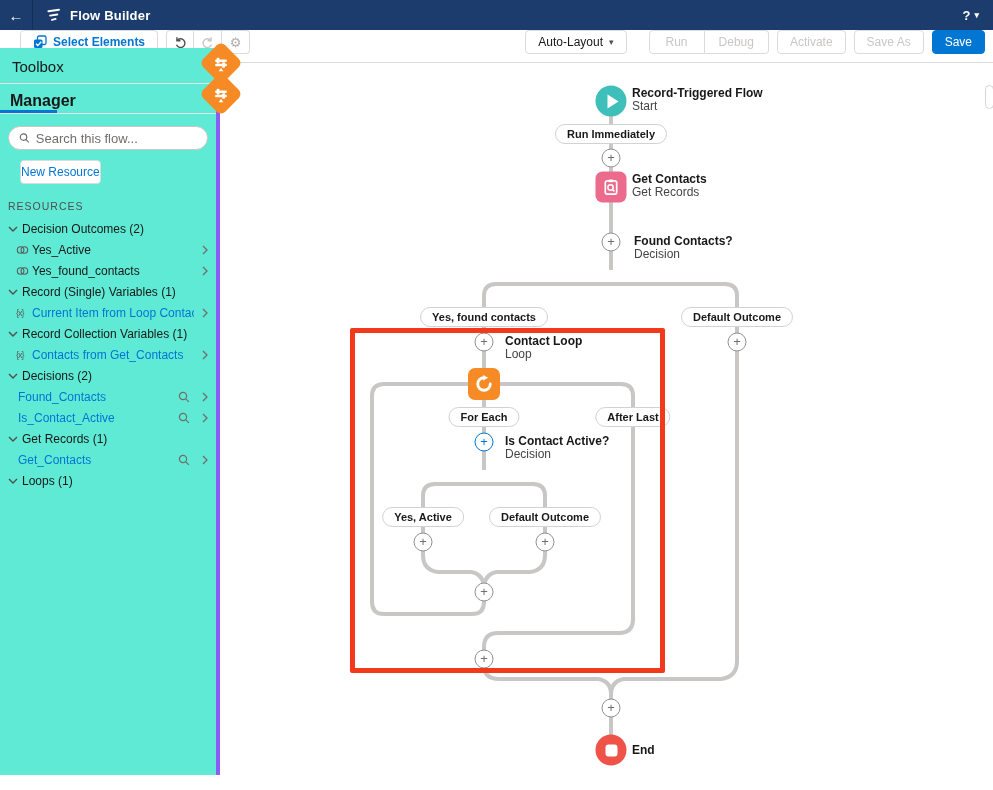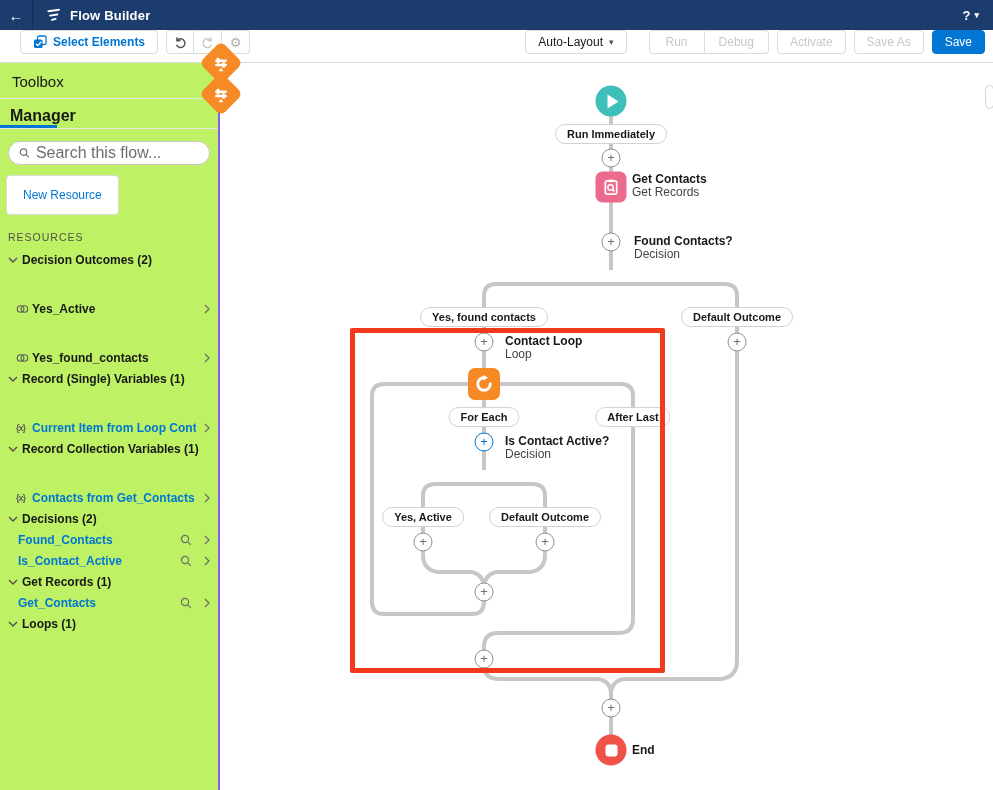--- a/index.html
+++ b/index.html
@@ -39,53 +39,53 @@
   .btn-group .btn { border-radius:0; border-left-width:0; width:28px; padding:0; }
   .btn-group .btn:first-child { border-left-width:1px; border-radius:4px 0 0 4px; }
   .btn-group .btn:last-child { border-radius:0 4px 4px 0; }
   .toolbar .spacer { flex:1; }
   .toolbar .gap { width:8px; }
   .caret-down { font-size:9px; color:#514f4d; margin-left:6px; }
   .gear-glyph { font-size:13px; color:#b0adab; }
 
   
   .sidebar {
-    position:absolute; left:0; top:63px; width:220px; height:727px;
-    background:#bef264; border-right:2px solid #8b5cf6; font-size:12px;
+    position:absolute; left:0; top:48px; width:220px; height:727px;
+    background:#5eead4; border-right:4px solid #8b5cf6; font-size:12px;
   }
   .sb-title { font-size:15px; padding:10px 12px 8px; }
   .sb-sep { height:1px; background:#e5e5e5; }
   .tab-row { position:relative; height:30px; border-bottom:1px solid #e5e5e5; }
   .tab { position:absolute; left:10px; top:8px; font-size:16px; font-weight:700; cursor:pointer; }
   .tab-underline { position:absolute; left:0; bottom:0; width:57px; height:3px; background:#0176d3; }
   .search-box {
     margin:12px 8px 10px; height:24px; border:1px solid #c9c7c5; border-radius:13px;
     display:flex; align-items:center; padding:0 10px; gap:6px; background:#fff;
   }
   .search-box input {
-    border:none; outline:none; font-size:16px; width:100%;
+    border:none; outline:none; font-size:13px; width:100%;
     font-family:"Liberation Sans", sans-serif; color:#181818; background:transparent;
   }
   .search-box input::placeholder { color:#706e6b; }
   .new-resource {
-    margin:0 6px 12px; height:40px; border:1px solid #dddbda; border-radius:4px;
-    background:#fff; color:#0176d3; font-size:12px; font-weight:400; padding:0 16px;
+    margin:0 20px 12px; height:24px; border:1px solid #dddbda; border-radius:4px;
+    background:#fff; color:#0176d3; font-size:12px; font-weight:400; padding:0 0;
     display:inline-flex; align-items:center; cursor:pointer;
   }
   .section-heading { font-size:10.5px; color:#514f4d; letter-spacing:1px; padding:4px 8px 6px; }
   .tree-row {
-    height:21px; display:flex; align-items:center; padding:0 8px; cursor:pointer;font-weight:bold;
+    height:21px; display:flex; align-items:center; padding:0 8px; cursor:pointer;
   }
   .tree-row .tw { width:14px; display:flex; align-items:center; }
   .tree-row .ric { width:16px; display:flex; align-items:center; color:#5c5c5c; }
   .tree-row .lbl { flex:1; white-space:nowrap; overflow:hidden; }
   .tree-row .lbl.link { color:#0176d3; }
   .tree-row .mag { width:20px; display:flex; justify-content:center; }
   .tree-row .chev { width:14px; display:flex; justify-content:flex-end; }
-  .indent1 { padding-left:16px;margin-top:28px; }
+  .indent1 { padding-left:16px; }
   .indent2 { padding-left:18px; }
   .vx { font-size:9px; color:#5c5c5c; letter-spacing:-1px; }
 
   
   .canvas { position:absolute; left:221px; top:63px; width:772px; height:727px; background:#fff; }
   .connectors { position:absolute; left:0; top:0; }
   .connectors path { stroke:#c9c7c5; stroke-width:4; fill:none; }
 
   .node, .pill, .plus { position:absolute; transform:translate(-50%,-50%); }
 
@@ -379,20 +379,24 @@
     <path d="M263 321 V407"></path>
     <path d="M263 529 V539 Q263 551 251 551 H163 Q151 551 151 539 V333 Q151 321 163 321 H247"></path>
     <path d="M279 321 H400 Q412 321 412 333 V556 Q412 570 398 570 H277 Q263 570 263 584 V602 Q263 616 278 616 H377 Q390 618 390 631"></path>
     <path d="M263 421 H214 Q202 421 202 433 V492 Q202 507 217 509 H250 Q263 511 263 526"></path>
     <path d="M263 421 H312 Q324 421 324 433 V492 Q324 507 309 509 H276 Q263 511 263 526"></path>
   </svg>
 
   <div class="node start-node" style="left:390px; top:38px">
     <span class="play-tri"></span>
   </div>
+  <div class="node-label" style="left:411px; top:24px">
+    <div class="t">Record-Triggered Flow</div>
+    <div class="s">Start</div>
+  </div>
 
   <div class="pill" style="left:390px; top:71px">Run Immediately</div>
   <div class="plus" style="left:390px; top:95px">+</div>
 
   <div class="node data-node" style="left:390px; top:124px">
     <svg width="19" height="19" viewBox="0 0 20 20">
       <rect x="4" y="3.5" width="12" height="14" rx="2" fill="none" stroke="#fff" stroke-width="1.8"></rect>
       <rect x="7.5" y="2" width="5" height="3" rx="1" fill="#fff"></rect>
       <circle cx="9.5" cy="10.5" r="2.8" fill="none" stroke="#fff" stroke-width="1.6"></circle>
       <line x1="11.6" y1="12.6" x2="13.6" y2="14.6" stroke="#fff" stroke-width="1.6"></line>

